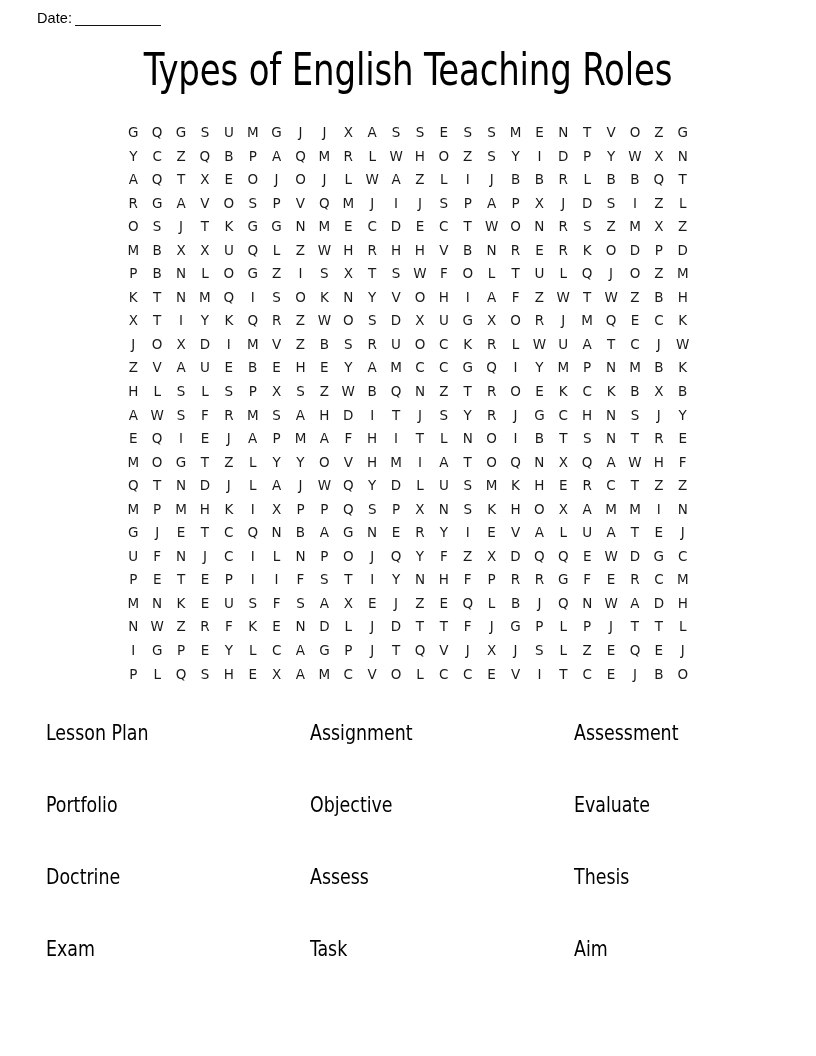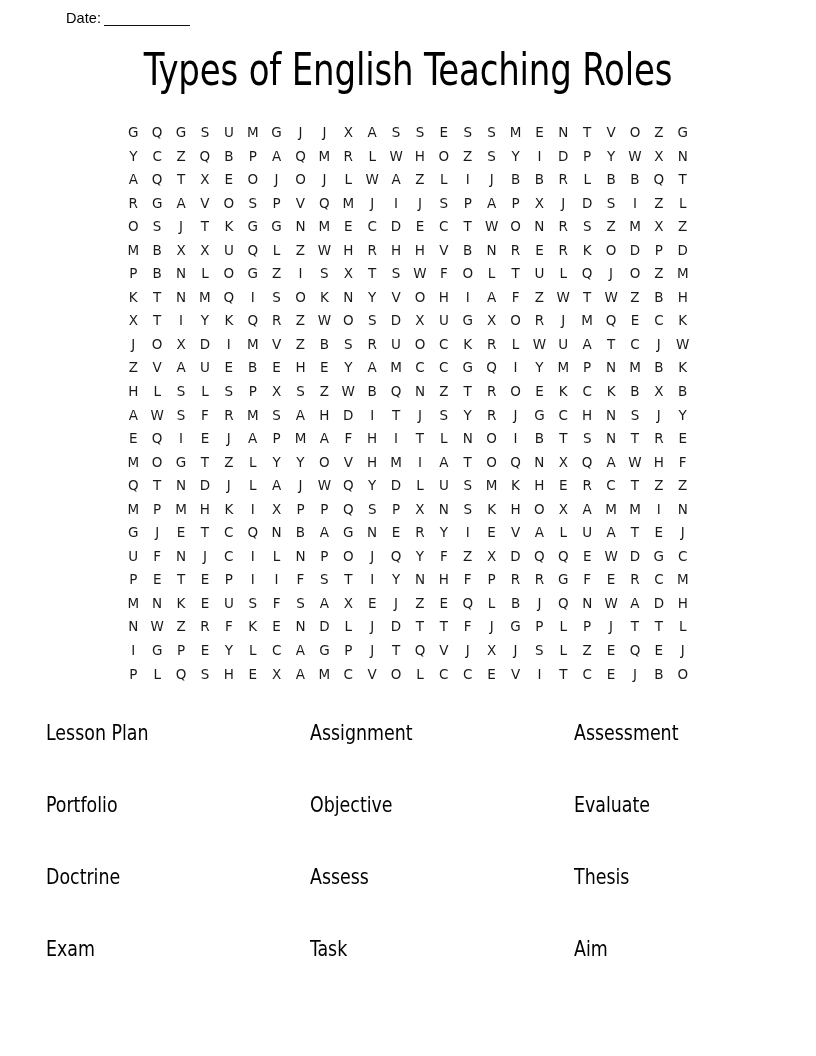--- a/index.html
+++ b/index.html
@@ -36,21 +36,21 @@
     line-height: 16px;
     letter-spacing: 0.1px;
   }
   .rule {
     border-bottom: 1px solid #111;
     height: 13px;
     margin-left: 3px;
   }
   .rule-name { width: 430px; }
   .rule-date { width: 86px; }
-  .field-date { margin-left: 32px; }
+  .field-date { margin-left: 3px; }
 
   
   .title {
     text-align: center;
     font-family: "DejaVu Sans Condensed", "DejaVu Sans", sans-serif;
     font-size: 45px;
     font-weight: 400;
     letter-spacing: -0.2px;
     margin: 16px 0 0 0;
     padding: 0;

